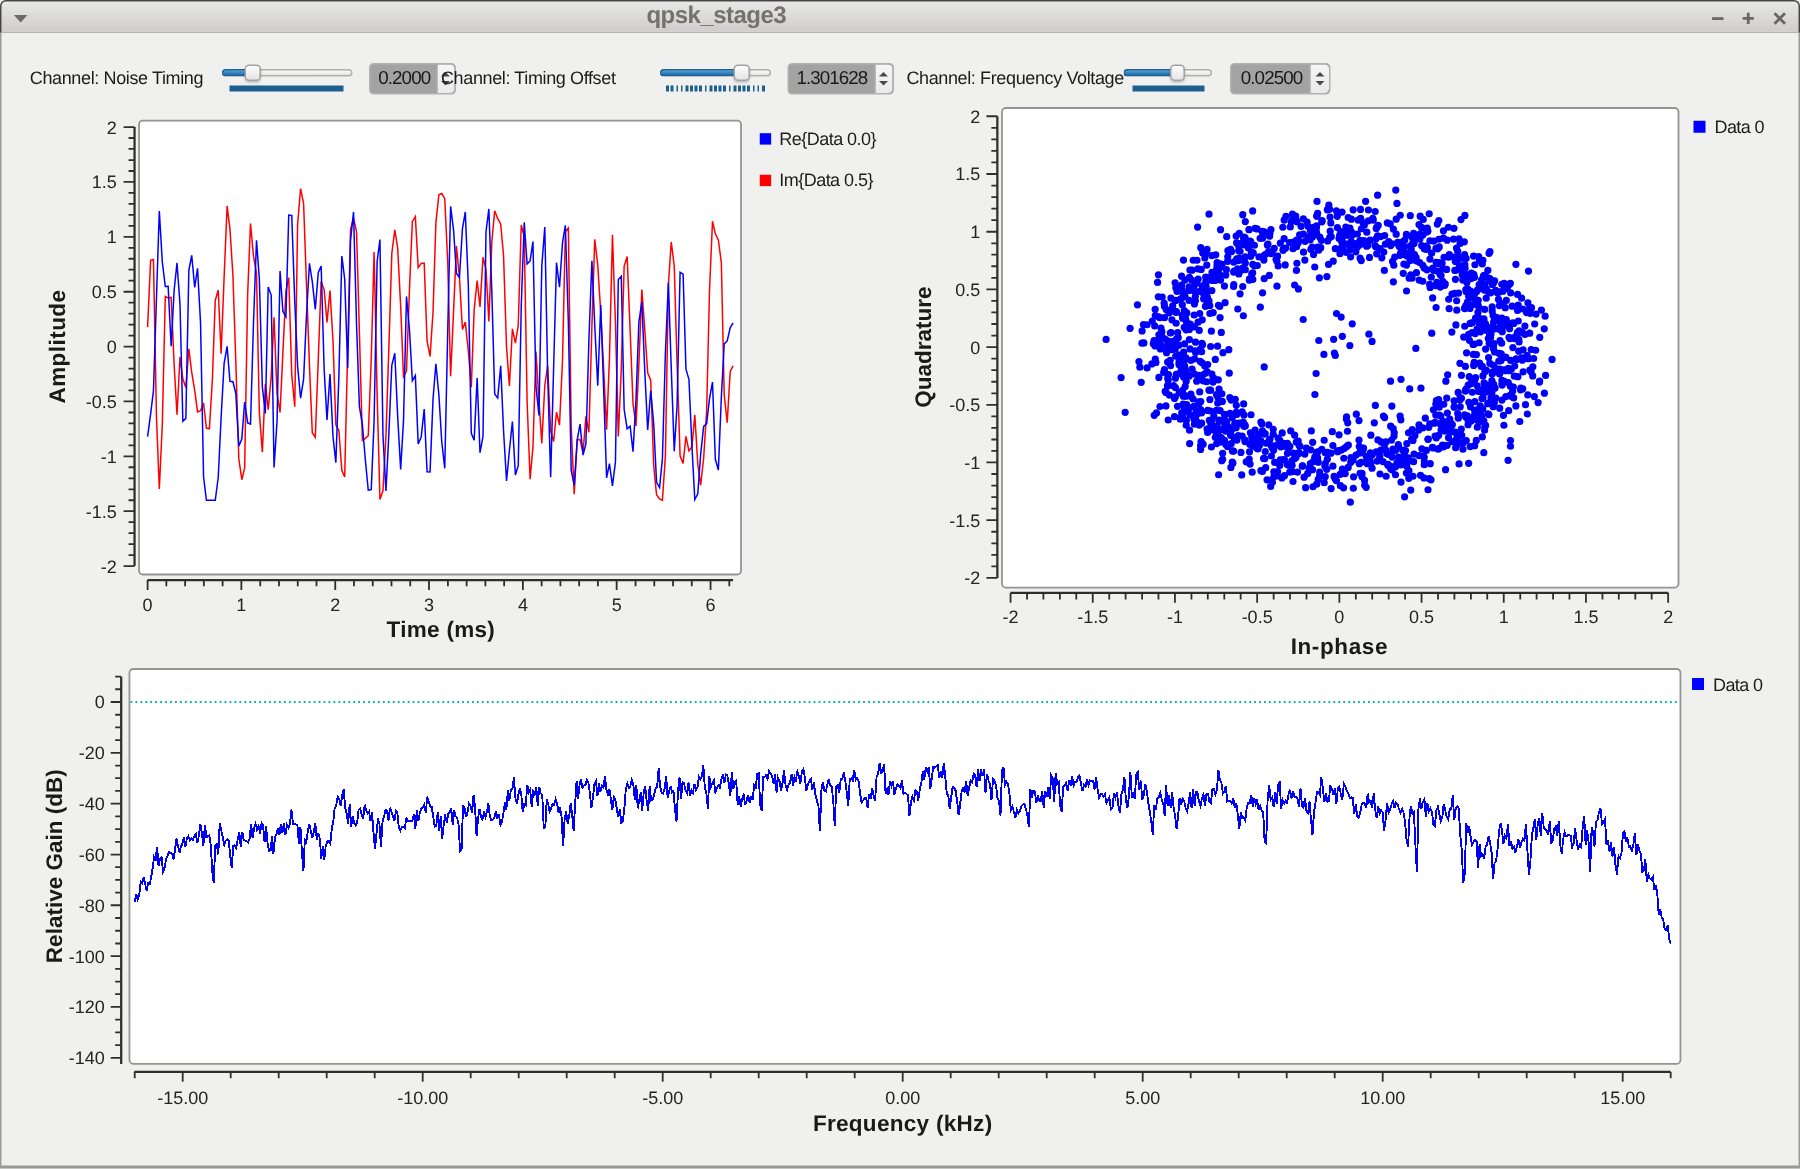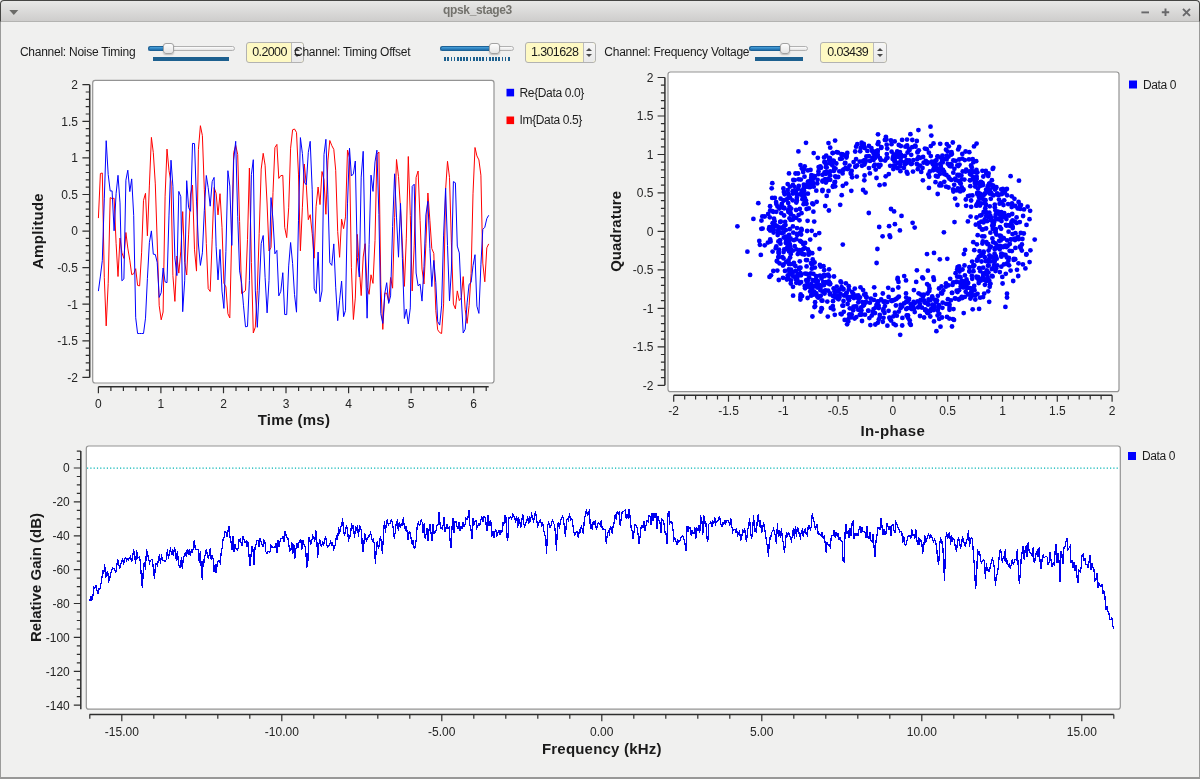--- a/index.html
+++ b/index.html
@@ -1,26 +1,26 @@
 <!DOCTYPE html>
 <html><head><meta charset="utf-8"><style>
 * {margin:0;padding:0;box-sizing:border-box}
 html,body {width:1200px;height:779px;overflow:hidden;font-family:"Liberation Sans",sans-serif}
 #win {position:absolute;inset:0;background:#f0f0ef}
 #tbar {position:absolute;left:0;top:0;width:1200px;height:22px;background:linear-gradient(#e8e8e7,#cecdcc);border:1px solid #454543;border-bottom:1px solid #b3b3b1;border-radius:4px 4px 0 0}
-#ttxt {position:absolute;left:0;top:0;width:955px;height:21px;line-height:21px;text-align:center;font-size:12px;font-weight:bold;letter-spacing:-0.35px;color:#73726d}
+#ttxt {position:absolute;left:0;top:0;width:955px;height:21px;line-height:21px;text-align:center;font-size:16px;font-weight:bold;letter-spacing:-0.35px;color:#73726d}
 #content {position:absolute;left:0;top:22px;width:1200px;height:757px;border-left:1px solid #9b9b9a;border-right:1px solid #9b9b9a;border-bottom:2px solid #989897;background:#f0f0ef}
 .lbl {position:absolute;top:42px;height:21px;line-height:21px;font-size:12px;letter-spacing:-0.25px;color:#1c1c1c;white-space:nowrap}
 .groove {position:absolute;top:46.2px;height:5.2px;background:linear-gradient(#fdfdfd,#e3e3e3);border:1px solid #b1b1b1;border-radius:2.6px}
 .gfill {position:absolute;top:46.2px;height:5.2px;background:linear-gradient(#48a2dc,#1e6ba8);border:1px solid #1e6296;border-radius:2.6px 0 0 2.6px;border-right:none}
 .handle {position:absolute;top:43.4px;width:10.6px;height:10.8px;background:linear-gradient(#fdfdfd,#e4e4e4);border:1px solid #a2a2a2;border-radius:3px;box-shadow:0 1px 1.5px rgba(0,0,0,0.22)}
 .tsolid {position:absolute;top:57.4px;height:3.2px;background:#1d608f}
 .tdash {position:absolute;top:57.3px;height:4.2px}
 .tdash i {position:absolute;top:0;width:1.8px;height:4.2px;background:#1d608f}
-.spin {position:absolute;top:42.3px;height:21.2px;background:#fef9c3;border:1px solid #b2b2b2;border-radius:3px}
+.spin {position:absolute;top:42.3px;height:21.2px;background:#a3a3a3;border:1px solid #b2b2b2;border-radius:3px}
 .spv {position:absolute;top:0;height:19.2px;line-height:19.2px;font-size:12.5px;letter-spacing:-0.6px;color:#1b1b1b;text-align:center}
 .spb {position:absolute;top:0;right:0;width:12.6px;height:19.2px;background:linear-gradient(#f6f6f6,#e9e9e9);border-left:1px solid #bcbcbc;border-radius:0 3px 3px 0}
 .up {position:absolute;left:2.6px;top:4.4px;width:0;height:0;border-left:3.6px solid transparent;border-right:3.6px solid transparent;border-bottom:3.6px solid #4a4a4a}
 .dn {position:absolute;left:2.6px;top:11.2px;width:0;height:0;border-left:3.6px solid transparent;border-right:3.6px solid transparent;border-top:3.6px solid #4a4a4a}
 </style></head><body>
 <div id="win">
 <div id="content"></div>
 <svg width="1200" height="779" viewBox="0 0 1200 779" style="position:absolute;left:0;top:0" font-family="Liberation Sans, sans-serif">
 <rect x="92.7" y="80.4" width="401.3" height="302.6" rx="2.5" fill="#ffffff" stroke="#949494" stroke-width="1.2"></rect>
 <path d="M89.7 84.7V377.4" stroke="#2e2e2e" stroke-width="1.5" fill="none"></path>
@@ -1708,19 +1708,19 @@
         <div class="up"></div>
         <div class="dn"></div>
       </div>
     </div>
 <div class="lbl" style="left:604.3px">Channel: Frequency Voltage</div>
 <div class="groove" style="left:748.7px;width:59.6px"></div>
 <div class="gfill" style="left:748.7px;width:31.5px"></div>
 <div class="handle" style="left:779.8px"></div>
 <div class="tsolid" style="left:754.5px;width:48.5px;height:3.5px"></div>
 <div class="spin" style="left:819.7px;width:67px">
-      <div class="spv" style="left:0;width:54px">0.03439</div>
+      <div class="spv" style="left:0;width:54px">0.02500</div>
       <div class="spb">
         <div class="up"></div>
         <div class="dn"></div>
       </div>
     </div>
 </div>
 
 </body></html>

